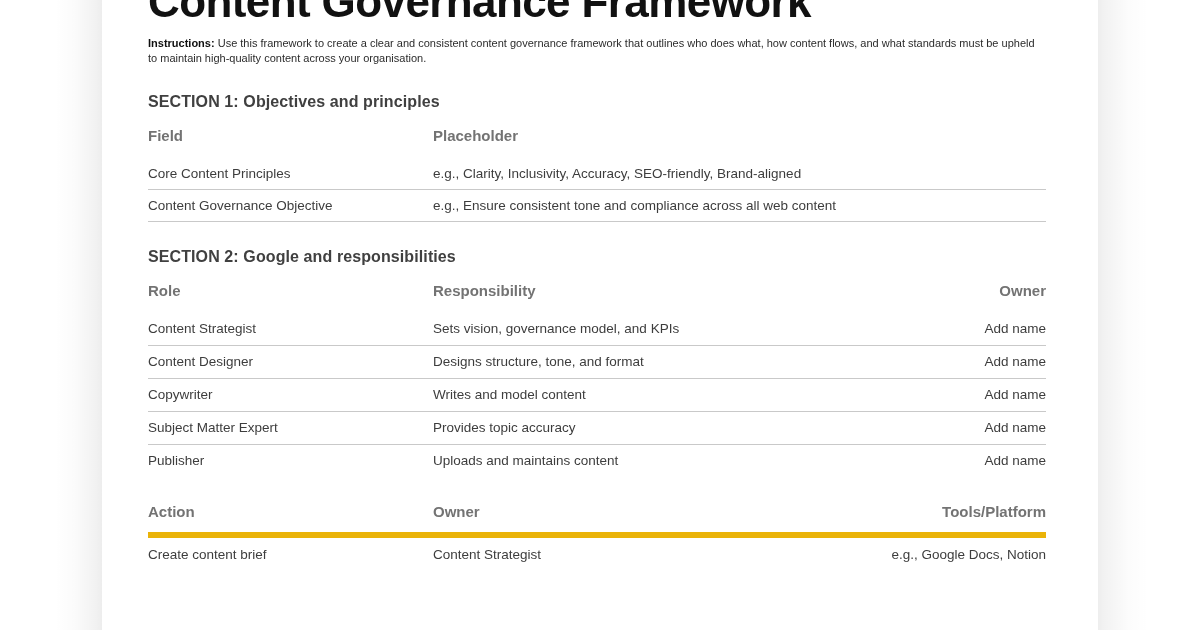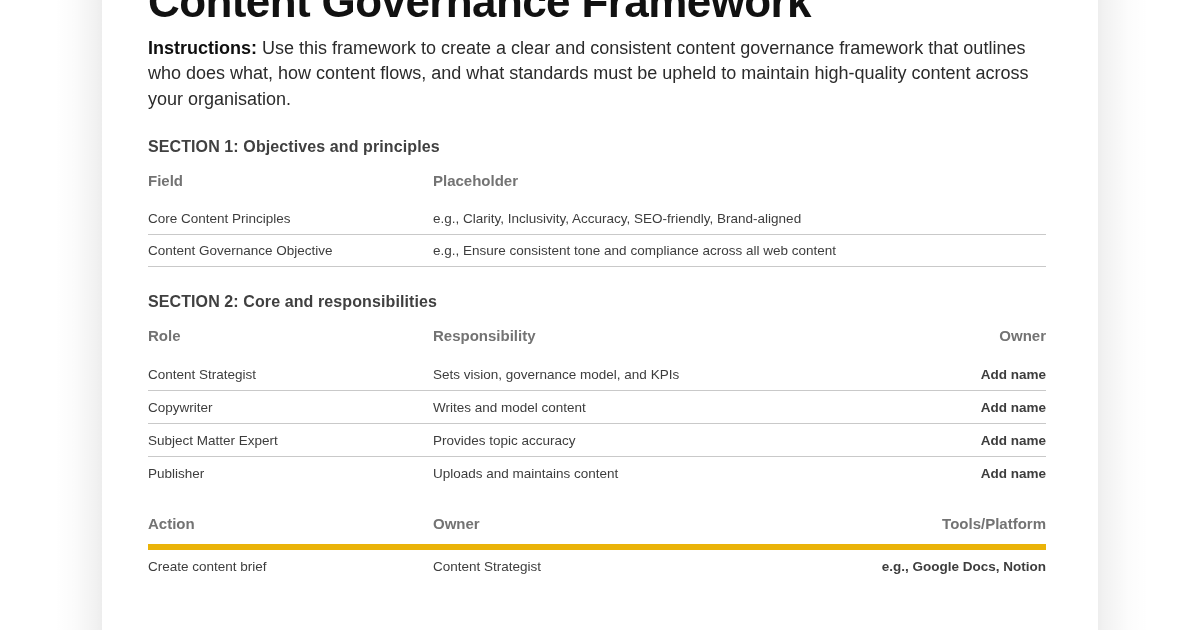--- a/index.html
+++ b/index.html
@@ -62,21 +62,21 @@
   .doc-title {
     font-size: 44px;
     line-height: 1.08;
     font-weight: bold;
     color: #111111;
     letter-spacing: -0.6px;
     margin: 0 0 10px 0;
   }
 
   .instructions {
-    font-size: 18px;
+    font-size: 11px;
     line-height: 1.42;
     color: #2b2b2b;
     margin: 0 0 26px 0;
   }
   .instructions .lead {
     font-weight: bold;
     color: #0f0f0f;
   }
 
   .section {
@@ -117,21 +117,21 @@
     padding: 8px 0 8px 0;
     border-bottom: 1px solid #c9c9c9;
     vertical-align: middle;
     white-space: nowrap;
     overflow: hidden;
     text-overflow: ellipsis;
   }
   table.grid tr.no-rule td {
     border-bottom: none;
   }
-  .col-right { text-align: right !important; font-weight: bold; }
+  .col-right { text-align: right !important; }
 
   
   .s1 .c1 { width: 285px; }
   .s1 .c2 { width: auto; }
 
   .s2 .c1 { width: 285px; }
   .s2 .c2 { width: auto; }
   .s2 .c3 { width: 150px; }
 
   .s3 .c1 { width: 285px; }
@@ -176,38 +176,43 @@
             </tr>
             <tr>
               <td>Content Governance Objective</td>
               <td>e.g., Ensure consistent tone and compliance across all web content</td>
             </tr>
           </tbody>
         </table>
       </div>
 
       <div class="section s2">
-        <div class="section-heading">SECTION 2: Core and responsibilities</div>
+        <div class="section-heading">SECTION 2: Google and responsibilities</div>
         <table class="grid">
           <colgroup>
               <col class="c1">
               <col class="c2">
               <col class="c3">
             </colgroup>
           <thead>
             <tr>
               <th>Role</th>
               <th>Responsibility</th>
               <th class="col-right">Owner</th>
             </tr>
           </thead>
           <tbody>
             <tr>
               <td>Content Strategist</td>
               <td>Sets vision, governance model, and KPIs</td>
+              <td class="col-right">Add name</td>
+            </tr>
+            <tr>
+              <td>Content Designer</td>
+              <td>Designs structure, tone, and format</td>
               <td class="col-right">Add name</td>
             </tr>
             <tr>
               <td>Copywriter</td>
               <td>Writes and model content</td>
               <td class="col-right">Add name</td>
             </tr>
             <tr>
               <td>Subject Matter Expert</td>
               <td>Provides topic accuracy</td>

